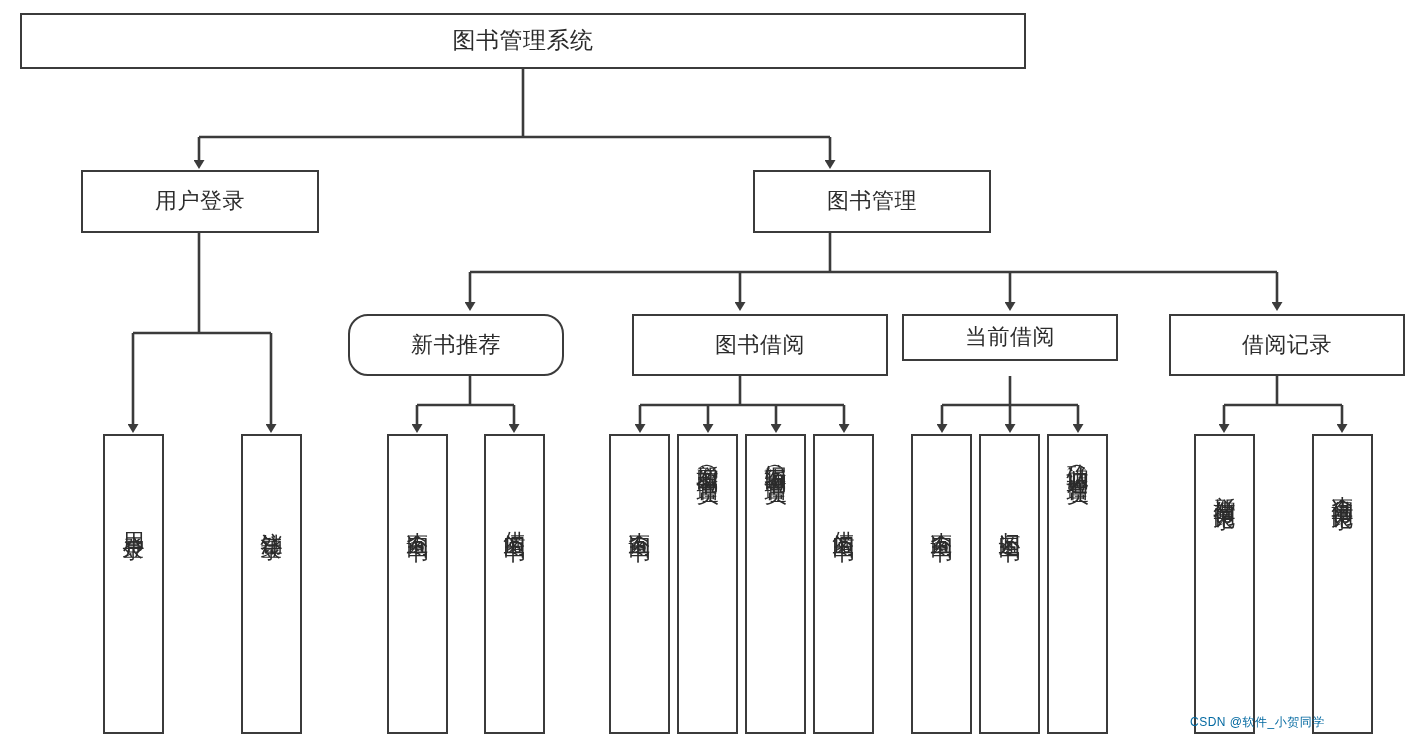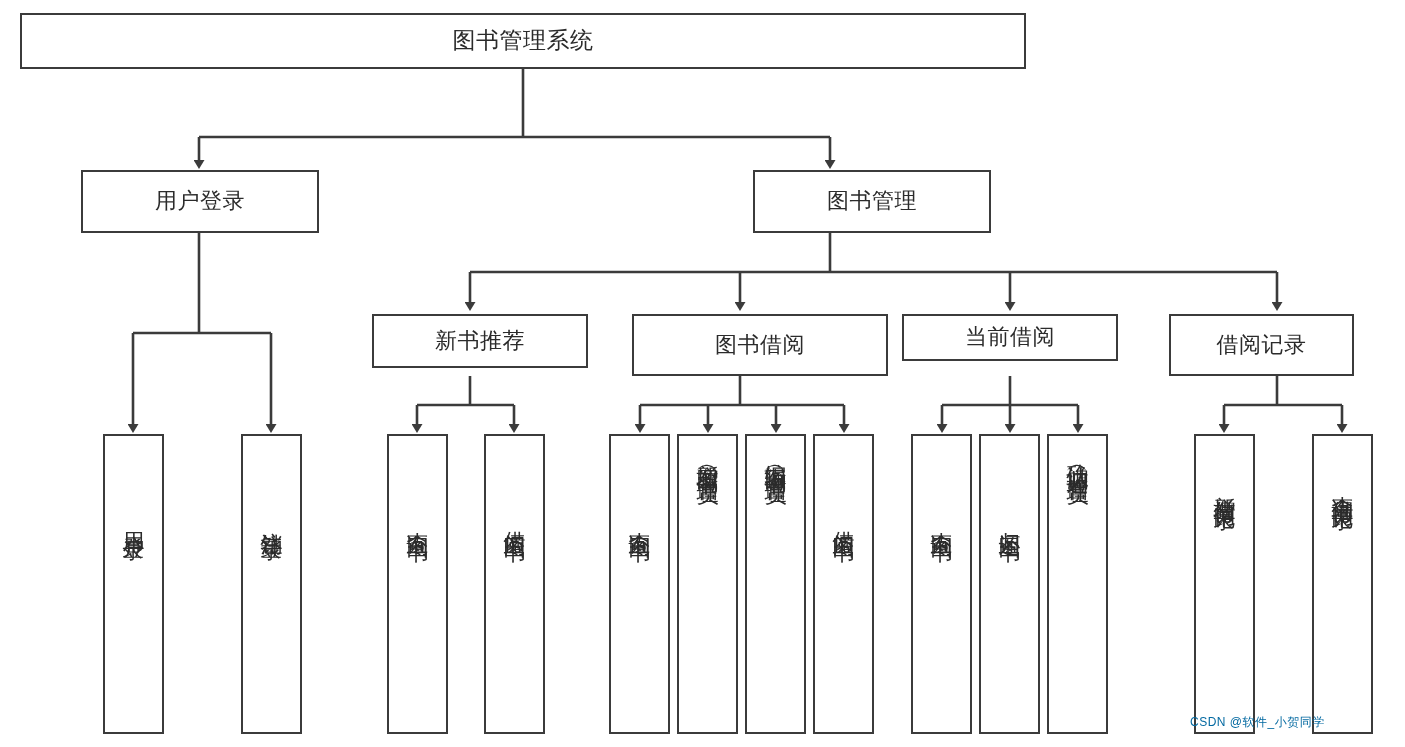--- a/index.html
+++ b/index.html
@@ -110,30 +110,30 @@
     <span class="lbl">图书管理系统</span>
   </div>
 
   <div class="node h" style="left:81px;top:170px;width:238px;height:63px;">
     <span class="lbl">用户登录</span>
   </div>
   <div class="node h" style="left:711px;top:170px;width:238px;height:63px;margin-left:42px;">
     <span class="lbl">图书管理</span>
   </div>
 
-  <div class="node h" style="left:372px;top:314px;width:216px;height:54px;">
+  <div class="node h" style="left:348px;top:314px;width:216px;height:62px;border-radius:20px;">
     <span class="lbl">新书推荐</span>
   </div>
   <div class="node h" style="left:632px;top:314px;width:256px;height:62px;">
     <span class="lbl">图书借阅</span>
   </div>
   <div class="node h" style="left:902px;top:314px;width:216px;height:47px;">
     <span class="lbl">当前借阅</span>
   </div>
-  <div class="node h" style="left:1169px;top:314px;width:185px;height:62px;">
+  <div class="node h" style="left:1169px;top:314px;width:236px;height:62px;">
     <span class="lbl">借阅记录</span>
   </div>
 
   <div class="node v" style="left:103px;top:434px;width:61px;height:300px;padding-top:78px;">
     <span class="lbl">用户登录</span>
   </div>
   <div class="node v" style="left:241px;top:434px;width:61px;height:300px;padding-top:78px;">
     <span class="lbl">注销登录</span>
   </div>
 

